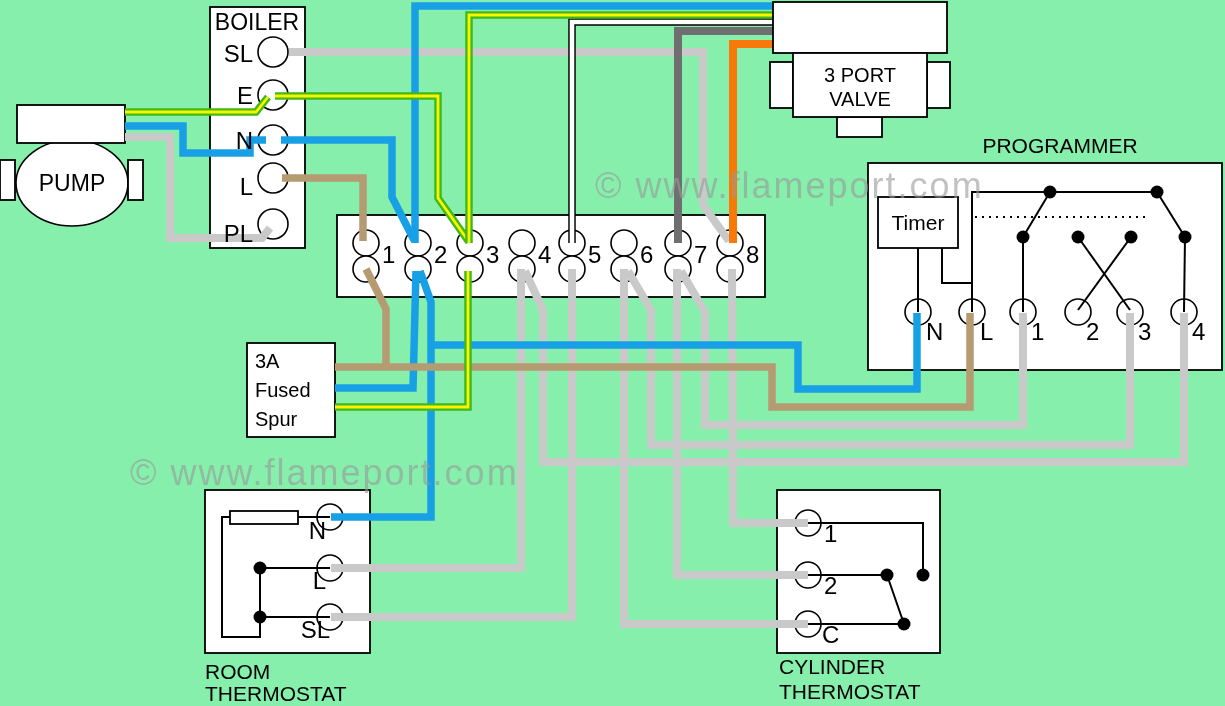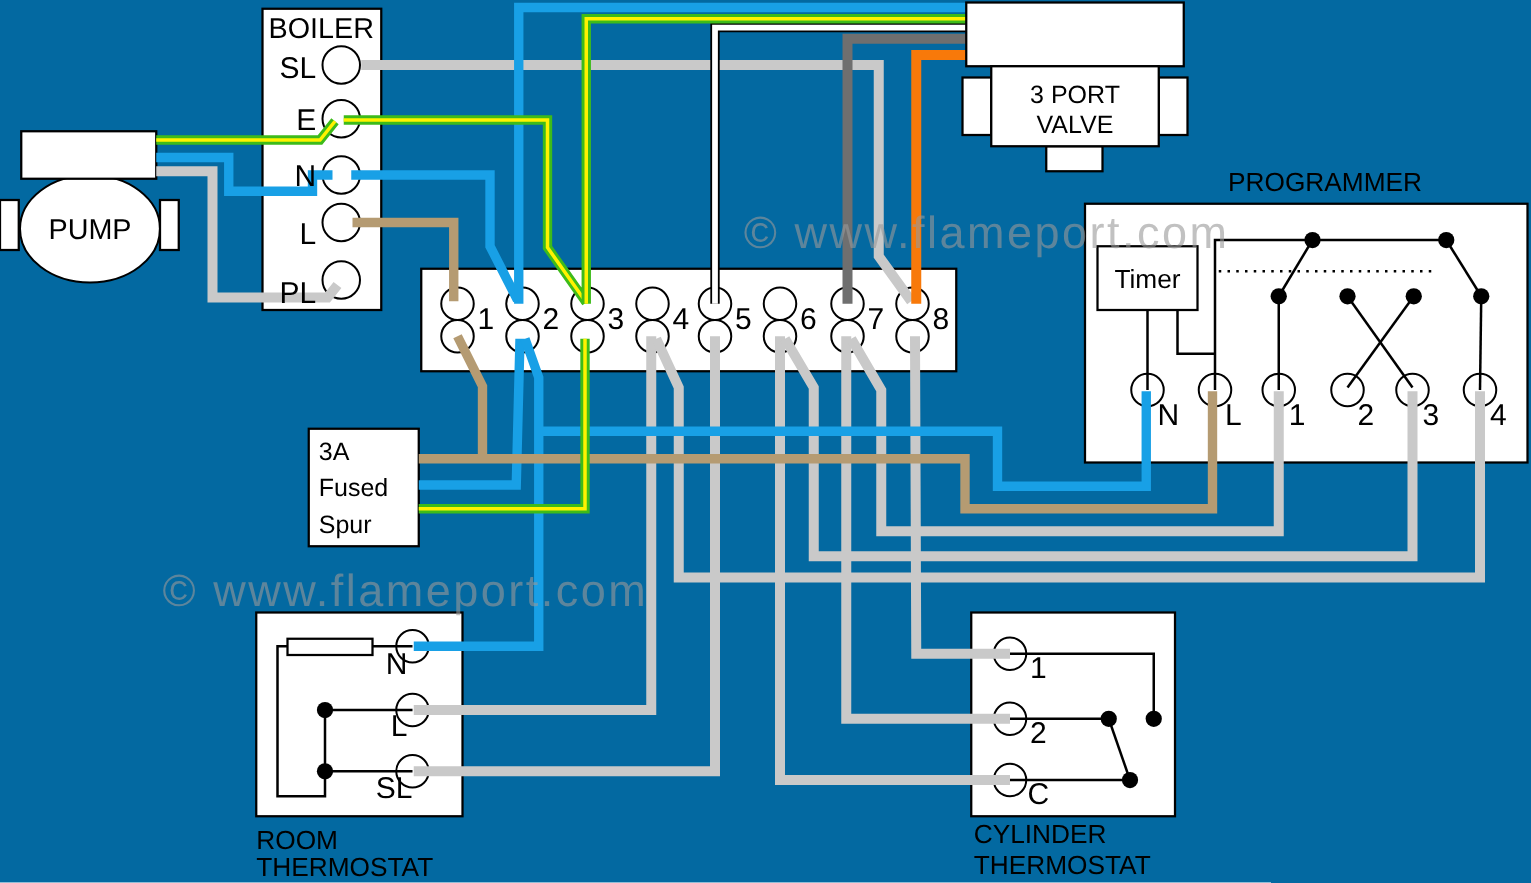--- a/index.html
+++ b/index.html
@@ -1,16 +1,16 @@
 <!DOCTYPE html>
 <html style="--c-blue: #18A0E6; --c-green: #3DBB1A; --c-yellow: #FFF200; --c-brown: #B59B72; --c-grey_light: #C9C9C9; --c-grey_dark: #6F6F6F; --c-orange: #F8790A; --c-white_wire: #FFFFFF;"><head>
 <meta charset="utf-8">
 <style>
   html,body{margin:0;padding:0;background:#fff;}
-  .stage{width:1225px;height:706px;position:relative;background:#0369a1;}
+  .stage{width:1225px;height:706px;position:relative;background:#86efac;}
   svg{display:block;}
   text{font-family:"Liberation Sans",sans-serif;fill:#000;}
   .box{fill:#fff;stroke:#000;stroke-width:1.8;}
   .circ{fill:#fff;stroke:#000;stroke-width:1.6;}
   .iline{stroke:#000;stroke-width:2;fill:none;}
   .dotl{stroke:#000;stroke-width:2;fill:none;stroke-dasharray:2 5;}
   .dot{fill:#000;stroke:none;}
   .w{fill:none;stroke-linecap:butt;}
   .wg{stroke:var(--c-grey_light);stroke-width:8;}
   .wdg{stroke:var(--c-grey_dark);stroke-width:8;}

